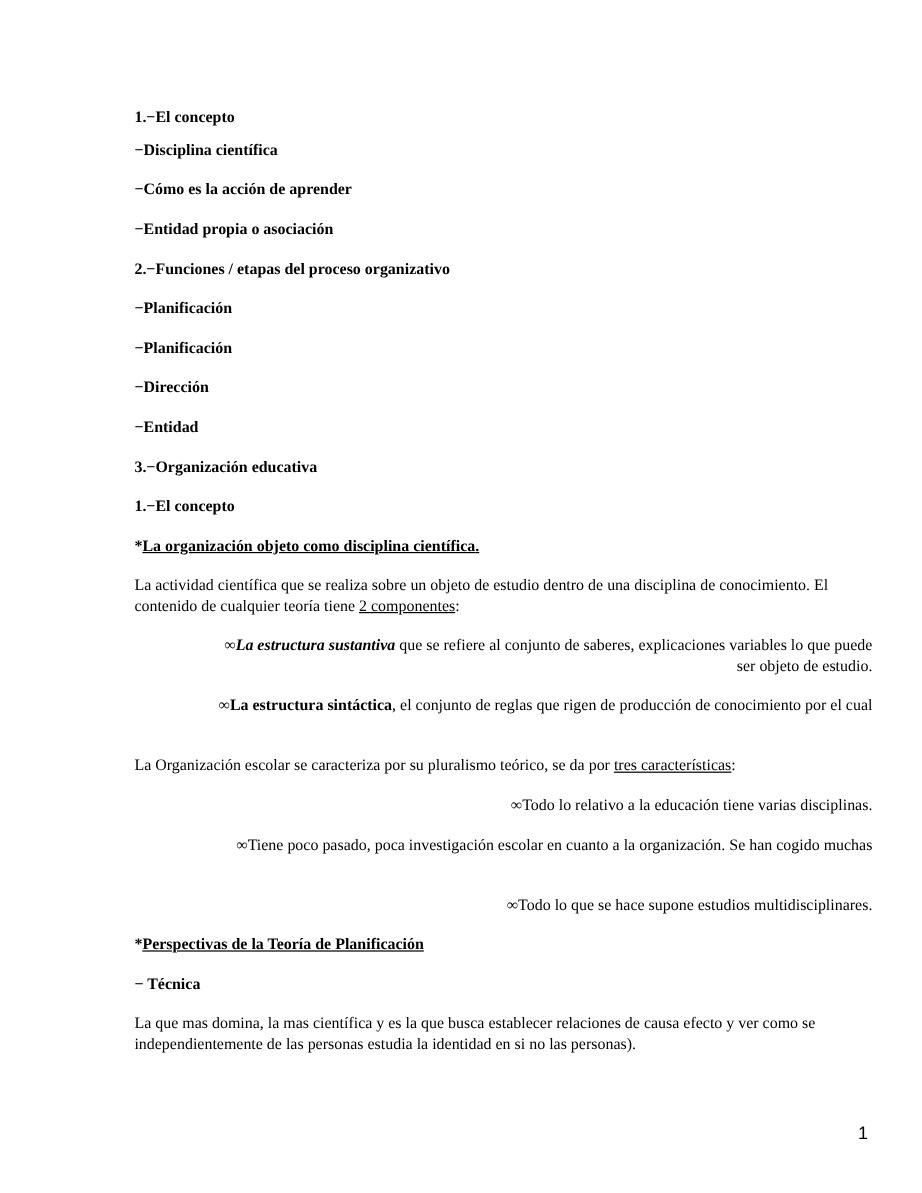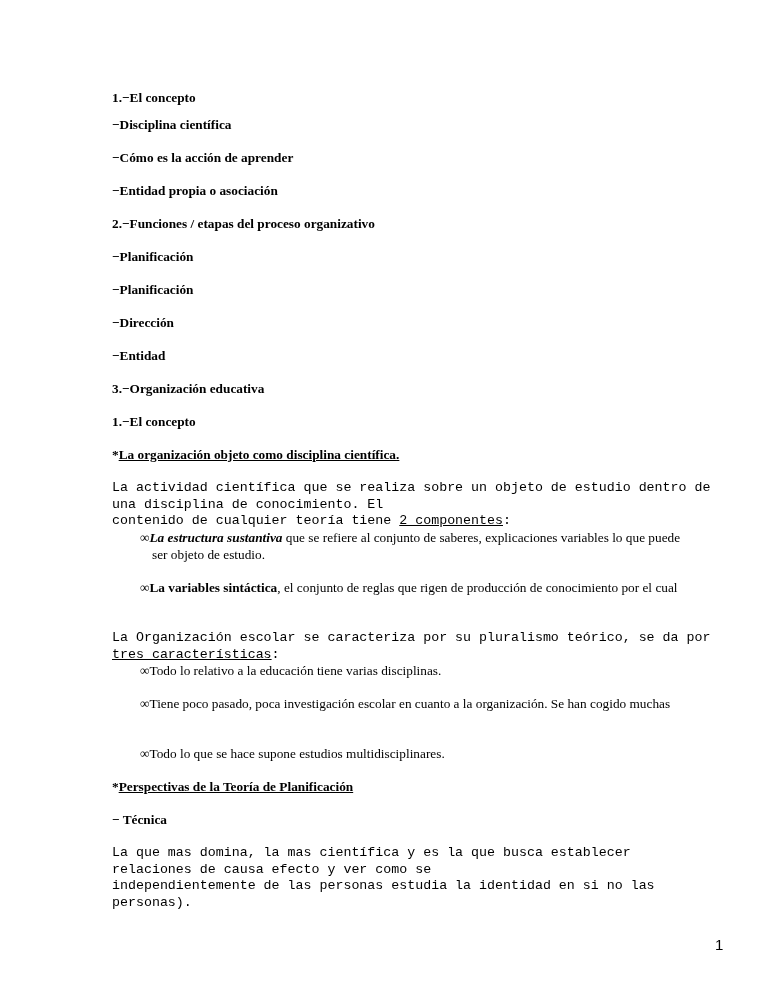--- a/index.html
+++ b/index.html
@@ -3,22 +3,22 @@
 <meta charset="utf-8">
 <style>
   html, body { margin: 0; padding: 0; background: #ffffff; }
   body { width: 768px; height: 994px; position: relative; overflow: hidden;
          font-family: "Liberation Serif", serif; color: #000; font-size: 13.3px; }
   .page { position: absolute; left: 0; top: 0; width: 768px; height: 994px; }
   .line { position: absolute; left: 112px; white-space: nowrap; line-height: 16px; }
   .b { font-weight: bold; }
   .u { text-decoration: underline; }
   .i { font-style: italic; }
-  .para { position: absolute; left: 112px; width: 600px; line-height: 16.5px; font-family: Liberation Mono, monospace; }
-  .bullet { position: absolute; left: 140px; width: 575px; line-height: 16.5px; padding-left: 12px; text-indent: -12px; }
+  .para { position: absolute; left: 112px; width: 600px; line-height: 16.5px; }
+  .bullet { position: absolute; left: 140px; width: 575px; line-height: 16.5px; padding-left: 12px; text-indent: -12px; text-align: right; }
   .pagenum { position: absolute; left: 715px; top: 936px; font-family: "Liberation Sans", sans-serif; font-size: 15px; }
 </style>
 </head>
 <body>
 
 <div class="page">
 
   <div class="line b" style="top:90px">1.−El concepto</div>
   <div class="line b" style="top:117px">−Disciplina científica</div>
   <div class="line b" style="top:150px">−Cómo es la acción de aprender</div>
@@ -39,21 +39,21 @@
     <div>La actividad científica que se realiza sobre un objeto de estudio dentro de una disciplina de conocimiento. El</div>
     <div><span>contenido de cualquier teoría tiene </span><span class="u">2 componentes</span><span>:</span></div>
   </div>
 
   <div class="bullet" style="top:530px">
     <span>∞</span><span class="b i">La estructura sustantiva</span><span> que se refiere al conjunto de saberes, explicaciones variables lo que puede</span><br>
     <span>ser objeto de estudio.</span>
   </div>
 
   <div class="bullet" style="top:580px">
-    <span>∞</span><span class="b">La variables sintáctica</span><span>, el conjunto de reglas que rigen de producción de conocimiento por el cual</span><br>
+    <span>∞</span><span class="b">La estructura sintáctica</span><span>, el conjunto de reglas que rigen de producción de conocimiento por el cual</span><br>
   </div>
 
   <div class="para" style="top:630px">
     <span>La Organización escolar se caracteriza por su pluralismo teórico, se da por </span><span class="u">tres características</span><span>:</span>
   </div>
 
   <div class="bullet" style="top:663px">
     <span>∞</span><span>Todo lo relativo a la educación tiene varias disciplinas.</span>
   </div>
   <div class="bullet" style="top:696px">

